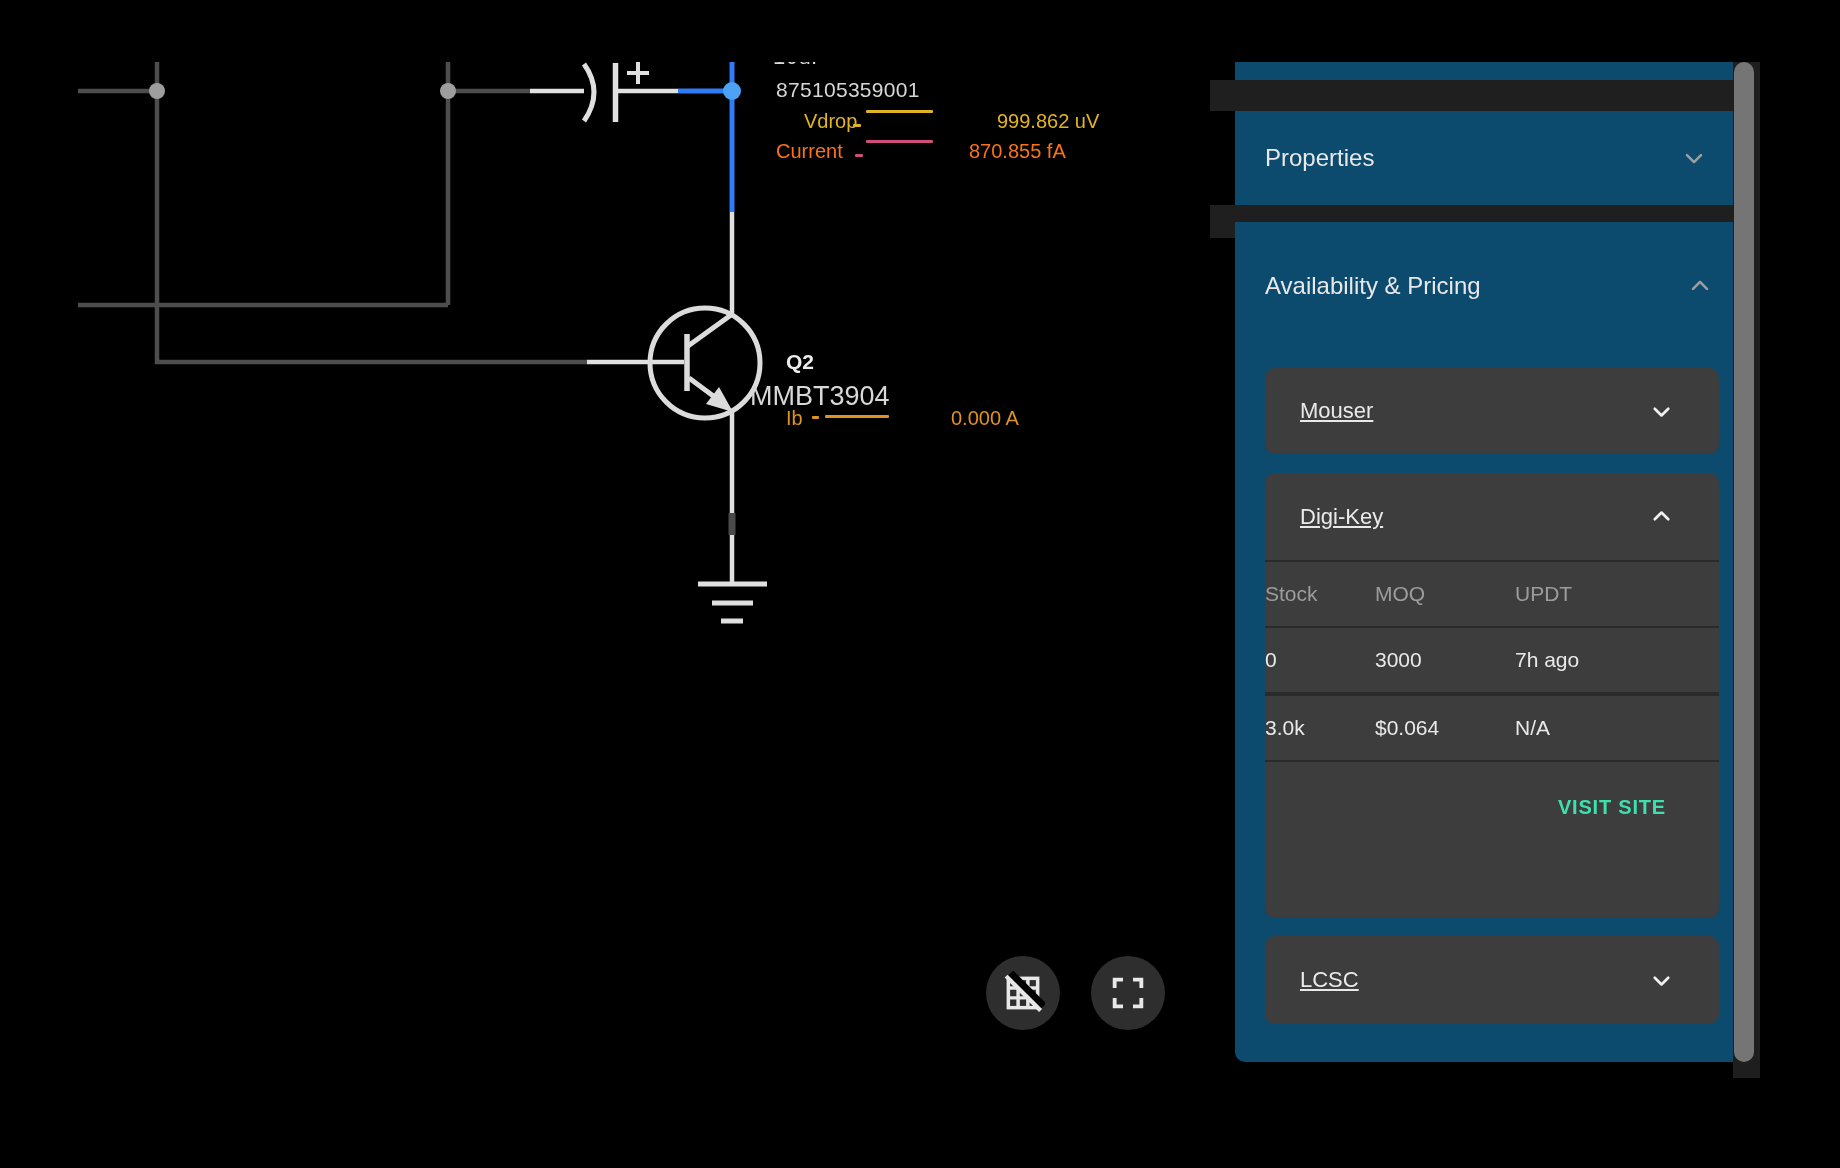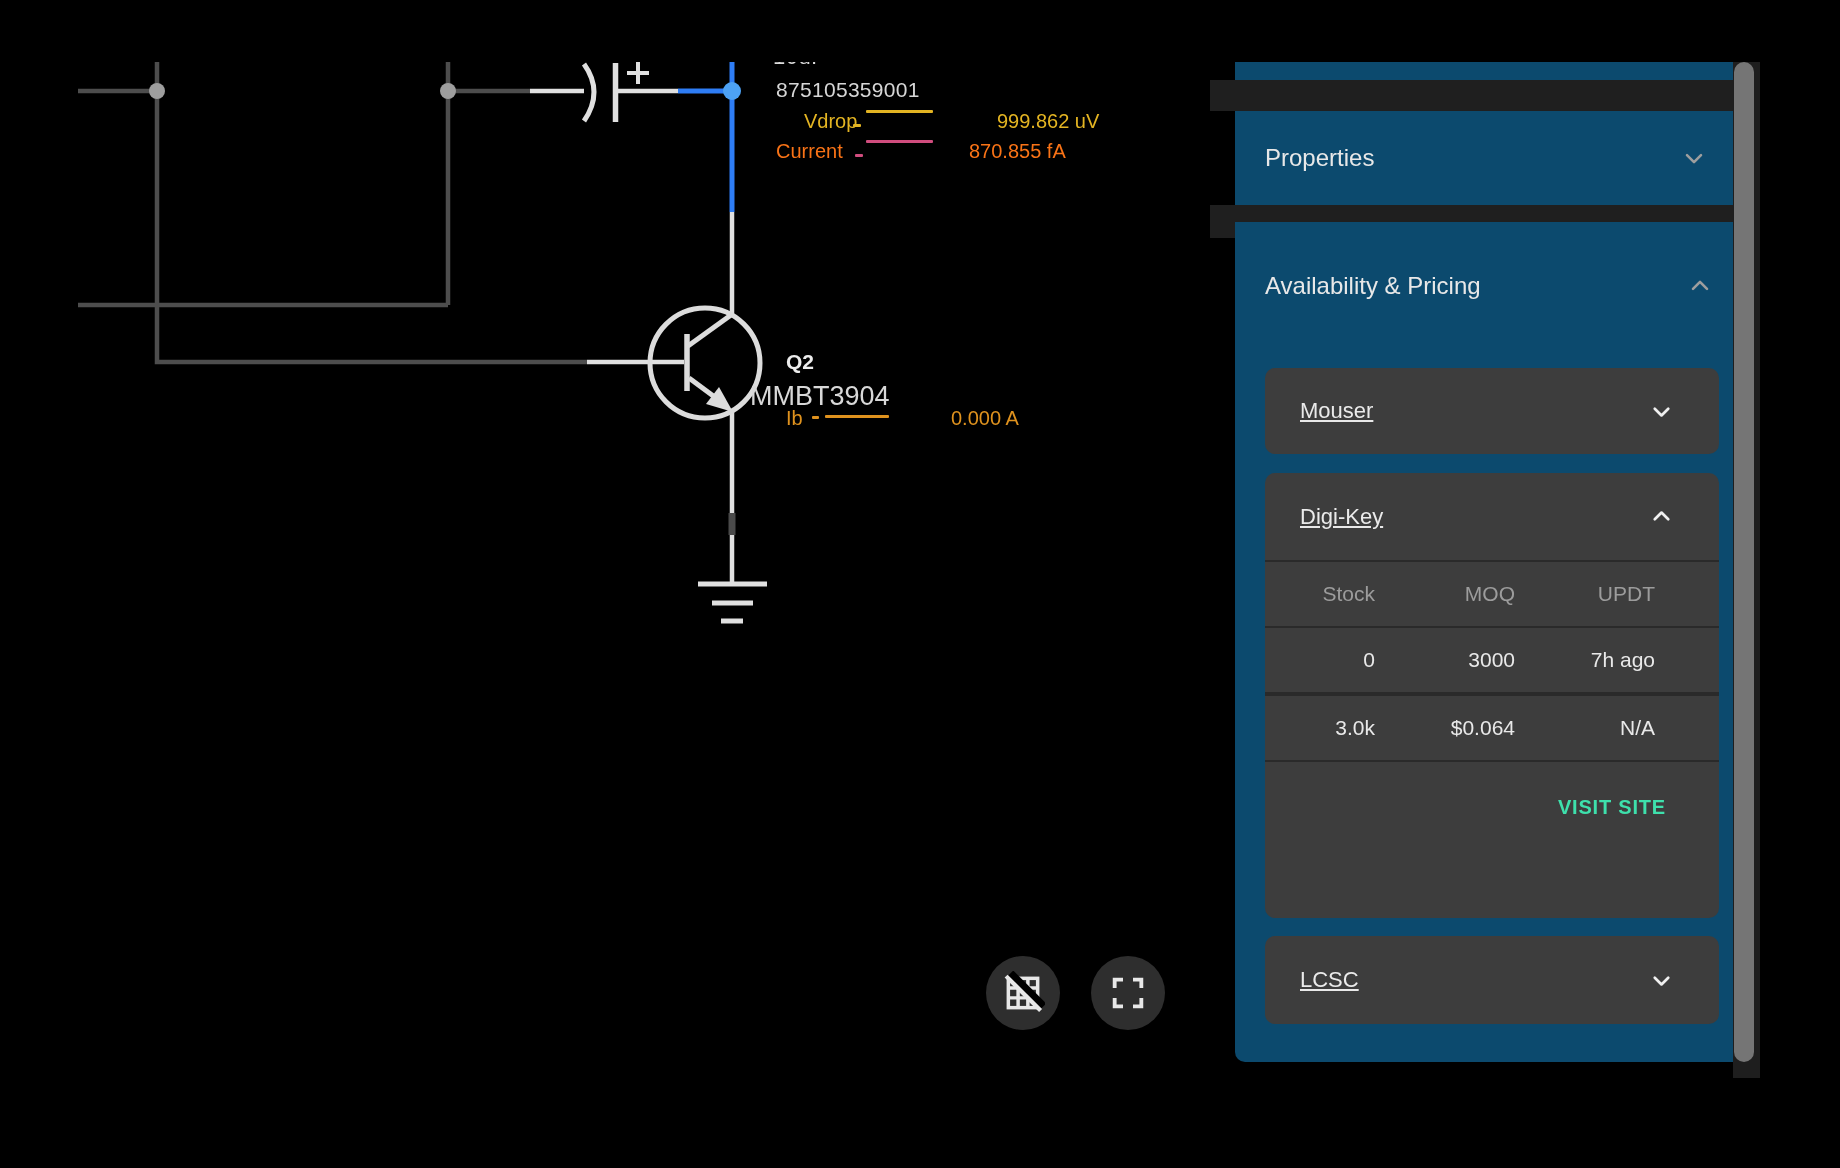--- a/index.html
+++ b/index.html
@@ -50,21 +50,21 @@
   .card-label{font-size:22px;color:#eaeaea;}
   #card-mouser{top:146px;height:86px;}
   #card-mouser .card-header{height:86px;}
   #card-digikey{top:251px;height:445px;}
   #card-digikey .card-header{height:87px;}
   #card-lcsc{top:714px;height:88px;}
   #card-lcsc .card-header{height:88px;}
   .tbl-divider{height:2px;background:#2a2a2a;}
   .tbl-row{height:64px;display:grid;grid-template-columns:110px 140px 140px;
            padding-right:64px;align-items:center;}
-  .tbl-row span{text-align:right;font-size:21px;}
+  .tbl-row span{font-size:21px;}
   .row-muted span{color:#9c9c9c;}
   .row-strong span{color:#e9e9e9;}
   #visit-row{height:90px;display:flex;align-items:center;justify-content:flex-end;
              padding-right:53px;}
   #visit-link{color:#3ee0ac;font-size:20px;font-weight:bold;letter-spacing:.8px;cursor:pointer;}
 
   
   #scroll-track{position:absolute;left:523px;top:0;width:27px;height:1016px;background:#1e1e1e;}
   #scroll-thumb{position:absolute;left:1px;top:0;width:20px;height:1000px;background:#757575;
                 border-radius:10px;cursor:pointer;}

